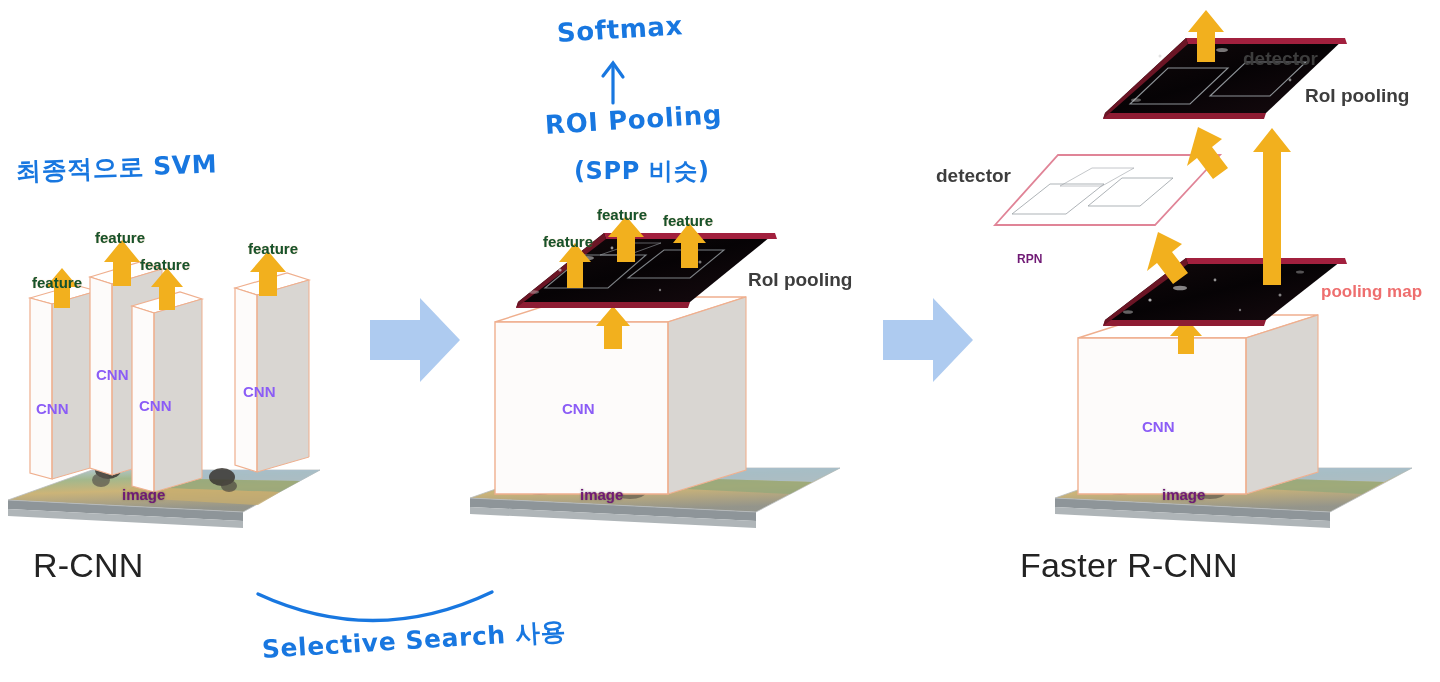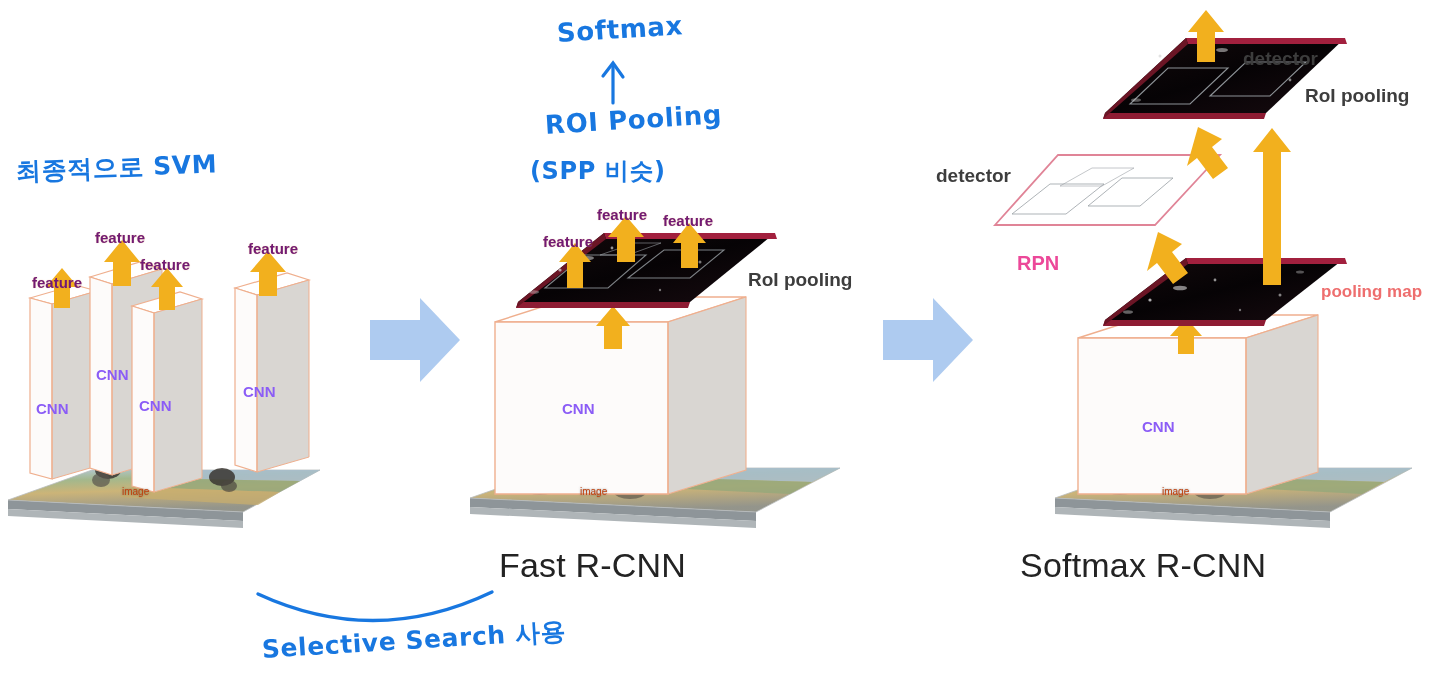--- a/index.html
+++ b/index.html
@@ -36,43 +36,43 @@
     white-space: nowrap;
   }
   .lbl {
     position: absolute;
     white-space: nowrap;
     font-family: "Liberation Sans", sans-serif;
   }
   .lbl-feature {
     font-size: 15px;
     font-weight: 700;
-    color: #701a75;
+    color: #14532d;
     text-shadow: 0 0 1px rgba(237,139,57,0.5);
   }
   .lbl-cnn {
     font-size: 15px;
     font-weight: 700;
     color: #8b5cf6;
   }
   .lbl-image {
-    font-size: 10px;
-    font-weight: 400;
-    color: #c2410c;
+    font-size: 15px;
+    font-weight: 700;
+    color: #701a75;
     text-shadow: 0 0 2px rgba(80,80,80,0.7);
   }
   .lbl-dark {
     font-size: 19px;
     font-weight: 700;
     color: #3d3d3d;
   }
   .lbl-dark-sm {
-    font-size: 20px;
-    font-weight: 700;
-    color: #ec4899;
+    font-size: 12px;
+    font-weight: 700;
+    color: #701a75;
   }
   .lbl-featuremap {
     font-size: 17px;
     font-weight: 700;
     color: #EE6E6E;
   }
   .hand {
     position: absolute;
     white-space: nowrap;
     color: #1877E0;
@@ -325,52 +325,52 @@
   <div class="lbl lbl-feature" style="left:140px; top:256px;">feature</div>
   <div class="lbl lbl-feature" style="left:248px; top:240px;">feature</div>
 
   <div class="lbl lbl-cnn" style="left:36px; top:400px;">CNN</div>
   <div class="lbl lbl-cnn" style="left:96px; top:366px;">CNN</div>
   <div class="lbl lbl-cnn" style="left:139px; top:397px;">CNN</div>
   <div class="lbl lbl-cnn" style="left:243px; top:383px;">CNN</div>
 
   <div class="lbl lbl-image" style="left:122px; top:486px;">image</div>
 
+  <div class="panel-title" style="left:33px; top:546px;">R-CNN</div>
 
   <div class="lbl lbl-feature" style="left:543px; top:233px;">feature</div>
   <div class="lbl lbl-feature" style="left:597px; top:206px;">feature</div>
   <div class="lbl lbl-feature" style="left:663px; top:212px;">feature</div>
 
   <div class="lbl lbl-cnn" style="left:562px; top:400px;">CNN</div>
 
   <div class="lbl lbl-image" style="left:580px; top:486px;">image</div>
 
   <div class="lbl lbl-dark" style="left:748px; top:269px;">RoI pooling</div>
 
-  <div class="panel-title" style="left:499px; top:546px;">Fast R-CNN</div>
 
   <div class="lbl lbl-dark" style="left:1243px; top:4px;margin-top:44px;">detector</div>
 
   <div class="lbl lbl-dark" style="left:1305px; top:85px;">RoI pooling</div>
 
   <div class="lbl lbl-dark" style="left:936px; top:165px;">detector</div>
 
   <div class="lbl lbl-dark-sm" style="left:1017px; top:252px;">RPN</div>
 
   <div class="lbl lbl-featuremap" style="left:1321px; top:282px;">pooling map</div>
 
   <div class="lbl lbl-cnn" style="left:1142px; top:418px;">CNN</div>
 
   <div class="lbl lbl-image" style="left:1162px; top:486px;">image</div>
 
-  <div class="panel-title" style="left:1020px; top:546px;">Softmax R-CNN</div>
+  <div class="panel-title" style="left:1020px; top:546px;">Faster R-CNN</div>
 
   <div class="hand hand-slant" style="left:16px; top:155px; font-size:25px;">최종적으로 SVM</div>
 
   <div class="hand hand-slant2" style="left:557px; top:18px; font-size:26px;">Softmax</div>
 
   <div class="hand hand-slant2" style="left:545px; top:110px; font-size:26px;">ROI Pooling</div>
 
-  <div class="hand" style="left:530px; top:155px; font-size:24px;">(SPP 비슷)</div>
+  <div class="hand" style="left:574px; top:155px; font-size:24px;">(SPP 비슷)</div>
 
   <div class="hand hand-slant2" style="left:262px; top:633px; font-size:25px;">Selective Search 사용</div>
 
 </div>
 
 </body></html>

